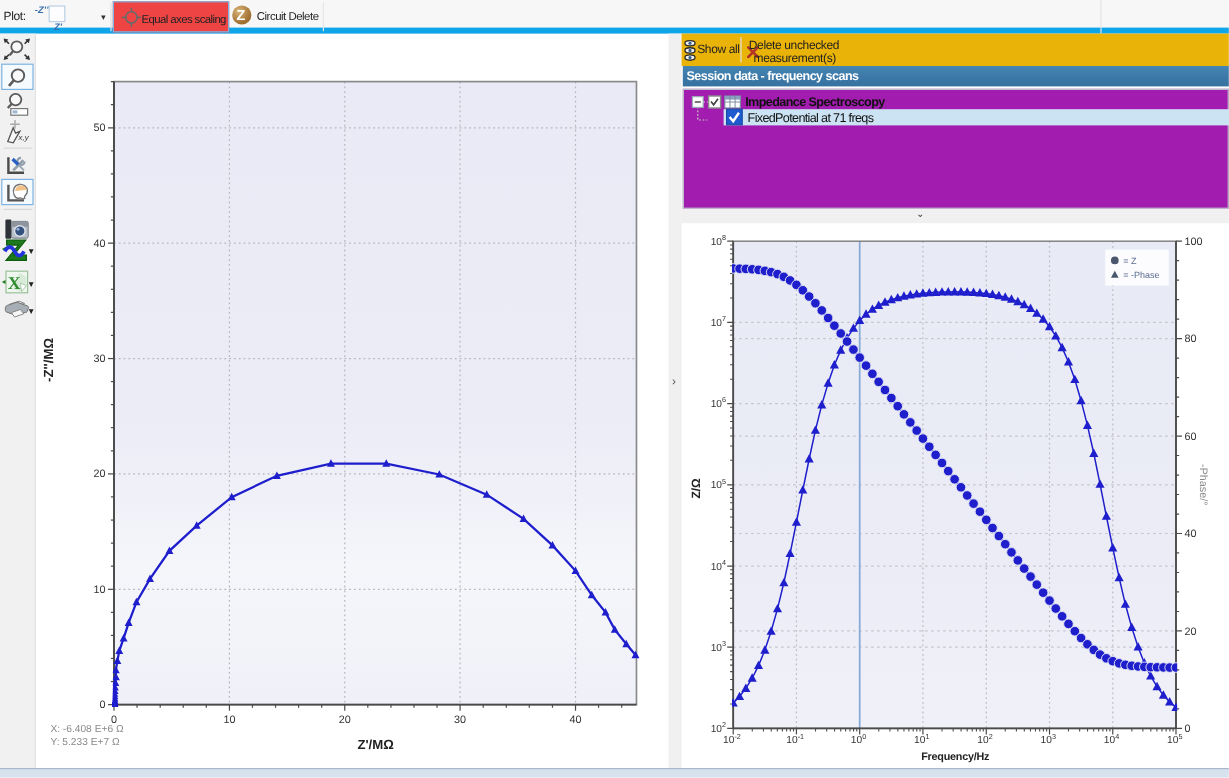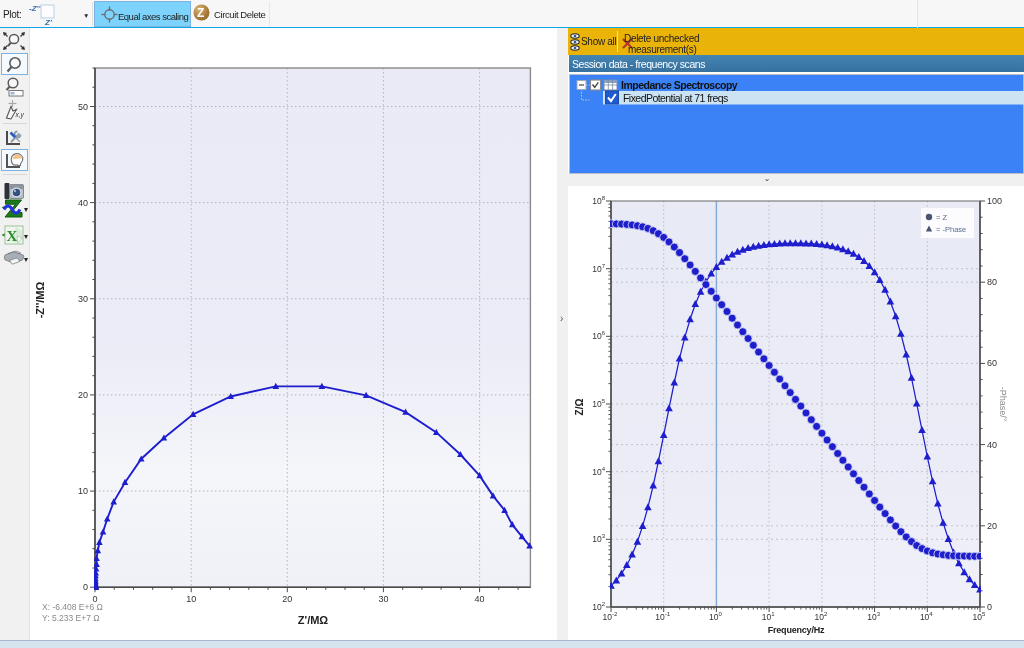--- a/index.html
+++ b/index.html
@@ -1,30 +1,30 @@
 <!DOCTYPE html>
 <html><head><meta charset="utf-8"><style>
 *{margin:0;padding:0;box-sizing:border-box}
 html,body{width:1024px;height:648px;overflow:hidden;font-family:"Liberation Sans",sans-serif;background:#fff}
 .abs{position:absolute}
 </style></head>
 <body>
 
-<div class="abs" style="left:0;top:0;width:1024px;height:28px;background:#f7f7f7;border-bottom:1px solid #0ea5e9">
+<div class="abs" style="left:0;top:0;width:1024px;height:28px;background:#f7f7f7;border-bottom:5px solid #0ea5e9">
   <div class="abs" style="left:3px;top:9px;font-size:10px;letter-spacing:-0.3px;color:#222">Plot:</div>
   <div class="abs" style="left:28px;top:2px;width:48px;height:24px">
     <svg width="48" height="24" viewBox="0 0 48 24">
       <text x="1" y="9" font-size="8" font-style="italic" font-weight="bold" fill="#3a6fae">-Z''</text>
       <rect x="13" y="3" width="13" height="13" fill="#fdfdff" stroke="#b9cfe4" stroke-width="1"></rect>
       <text x="17" y="23" font-size="8" font-style="italic" font-weight="bold" fill="#3a6fae">Z'</text>
     </svg>
   </div>
   <div class="abs" style="left:83px;top:12px;font-size:6.5px;color:#333">▼</div>
   <div class="abs" style="left:92px;top:2px;height:24px;border-left:1px solid #e0e0e0"></div>
-  <div class="abs" style="left:94px;top:1px;width:97px;height:26px;border:1px solid #7db2e0;background:#7dd3fc">
+  <div class="abs" style="left:94px;top:1px;width:97px;height:26px;border:1px solid #7db2e0;background:#ef4444">
     <svg class="abs" width="17" height="17" viewBox="0 0 18 18" style="left:6px;top:4px">
       <circle cx="9" cy="9" r="5" fill="none" stroke="#6a6a6a" stroke-width="1.4"></circle>
       <g stroke="#6a6a6a" stroke-width="1.4">
           <line x1="9" y1="0.5" x2="9" y2="4.5"></line>
           <line x1="9" y1="13.5" x2="9" y2="17.5"></line>
           <line x1="0.5" y1="9" x2="4.5" y2="9"></line>
           <line x1="13.5" y1="9" x2="17.5" y2="9"></line>
         </g>
     </svg>
     <div class="abs" style="left:23px;top:8.5px;font-size:9.5px;letter-spacing:-0.5px;color:#222;white-space:nowrap">Equal axes scaling</div>
@@ -147,24 +147,24 @@
   <svg class="abs" width="11" height="11" viewBox="0 0 11 11" style="left:54px;top:10px">
       <g stroke="#b23527" stroke-width="2.1" stroke-linecap="round">
         <line x1="1.5" y1="1.5" x2="9.5" y2="9.5"></line>
         <line x1="9.5" y1="1.5" x2="1.5" y2="9.5"></line>
       </g>
     </svg>
   <div class="abs" style="left:56px;top:5px;font-size:10px;letter-spacing:-0.3px;color:#222;line-height:11px;white-space:nowrap">Delete unchecked<br><span style="padding-left:4px">measurement(s)</span></div>
 </div>
 
 <div class="abs" style="left:569px;top:55px;width:455px;height:17px;background:linear-gradient(180deg,#4585b2 0%,#3d7aa9 50%,#36719f 100%)">
-  <div class="abs" style="left:3px;top:3px;font-size:10.5px;letter-spacing:-0.45px;font-weight:normal;color:#fff;white-space:nowrap">Session data - frequency scans</div>
+  <div class="abs" style="left:3px;top:3px;font-size:10.5px;letter-spacing:-0.45px;font-weight:bold;color:#fff;white-space:nowrap">Session data - frequency scans</div>
 </div>
 
-<div class="abs" style="left:569px;top:74px;width:455px;height:100px;background:#3b82f6;border:1px solid #b8bfc8">
+<div class="abs" style="left:569px;top:74px;width:455px;height:100px;background:#a21caf;border:1px solid #b8bfc8">
   <svg class="abs" width="455" height="40" viewBox="0 0 455 40" style="left:0;top:0px">
     <rect x="33" y="16" width="422" height="13.5" fill="#cbe3f3"></rect>
     <path d="M11.5 14v11h8" fill="none" stroke="#c8c8c8" stroke-width="1" stroke-dasharray="1.5,1.5"></path>
     <rect x="7" y="5.5" width="9" height="9" fill="#fdfdfd" stroke="#9aa8b8" stroke-width="1"></rect>
     <line x1="9" y1="10" x2="14" y2="10" stroke="#444" stroke-width="1.2"></line>
     <line x1="16" y1="10" x2="20" y2="10" stroke="#c8c8c8" stroke-width="1" stroke-dasharray="1.5,1.5"></line>
     <rect x="20.5" y="5" width="10" height="10" fill="#fff" stroke="#8a8a8a" stroke-width="1.2"></rect>
     <path d="M22.5 9.5l2.2 2.8 3.6-5" fill="none" stroke="#444" stroke-width="1.4"></path>
     <g>
         <rect x="34" y="5" width="13" height="10" fill="#fff" stroke="#7a8aa0" stroke-width="1"></rect>

